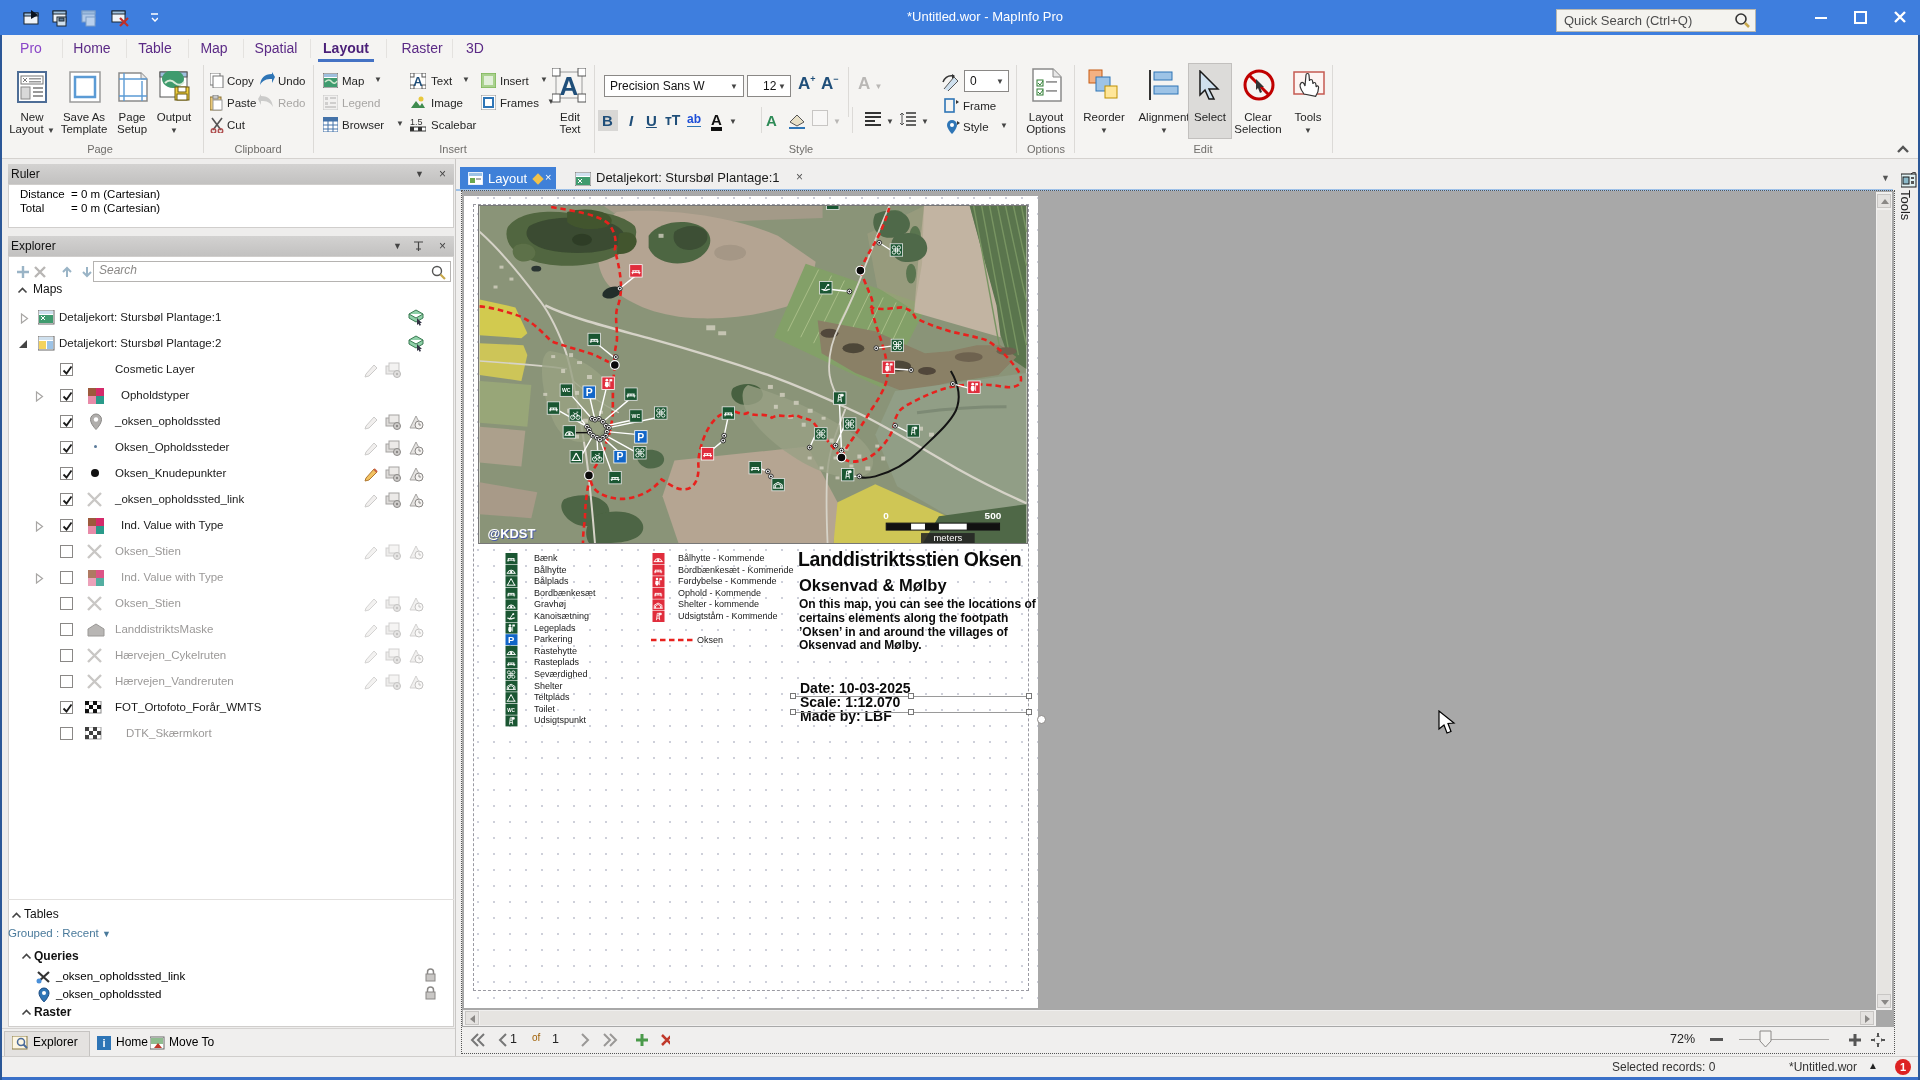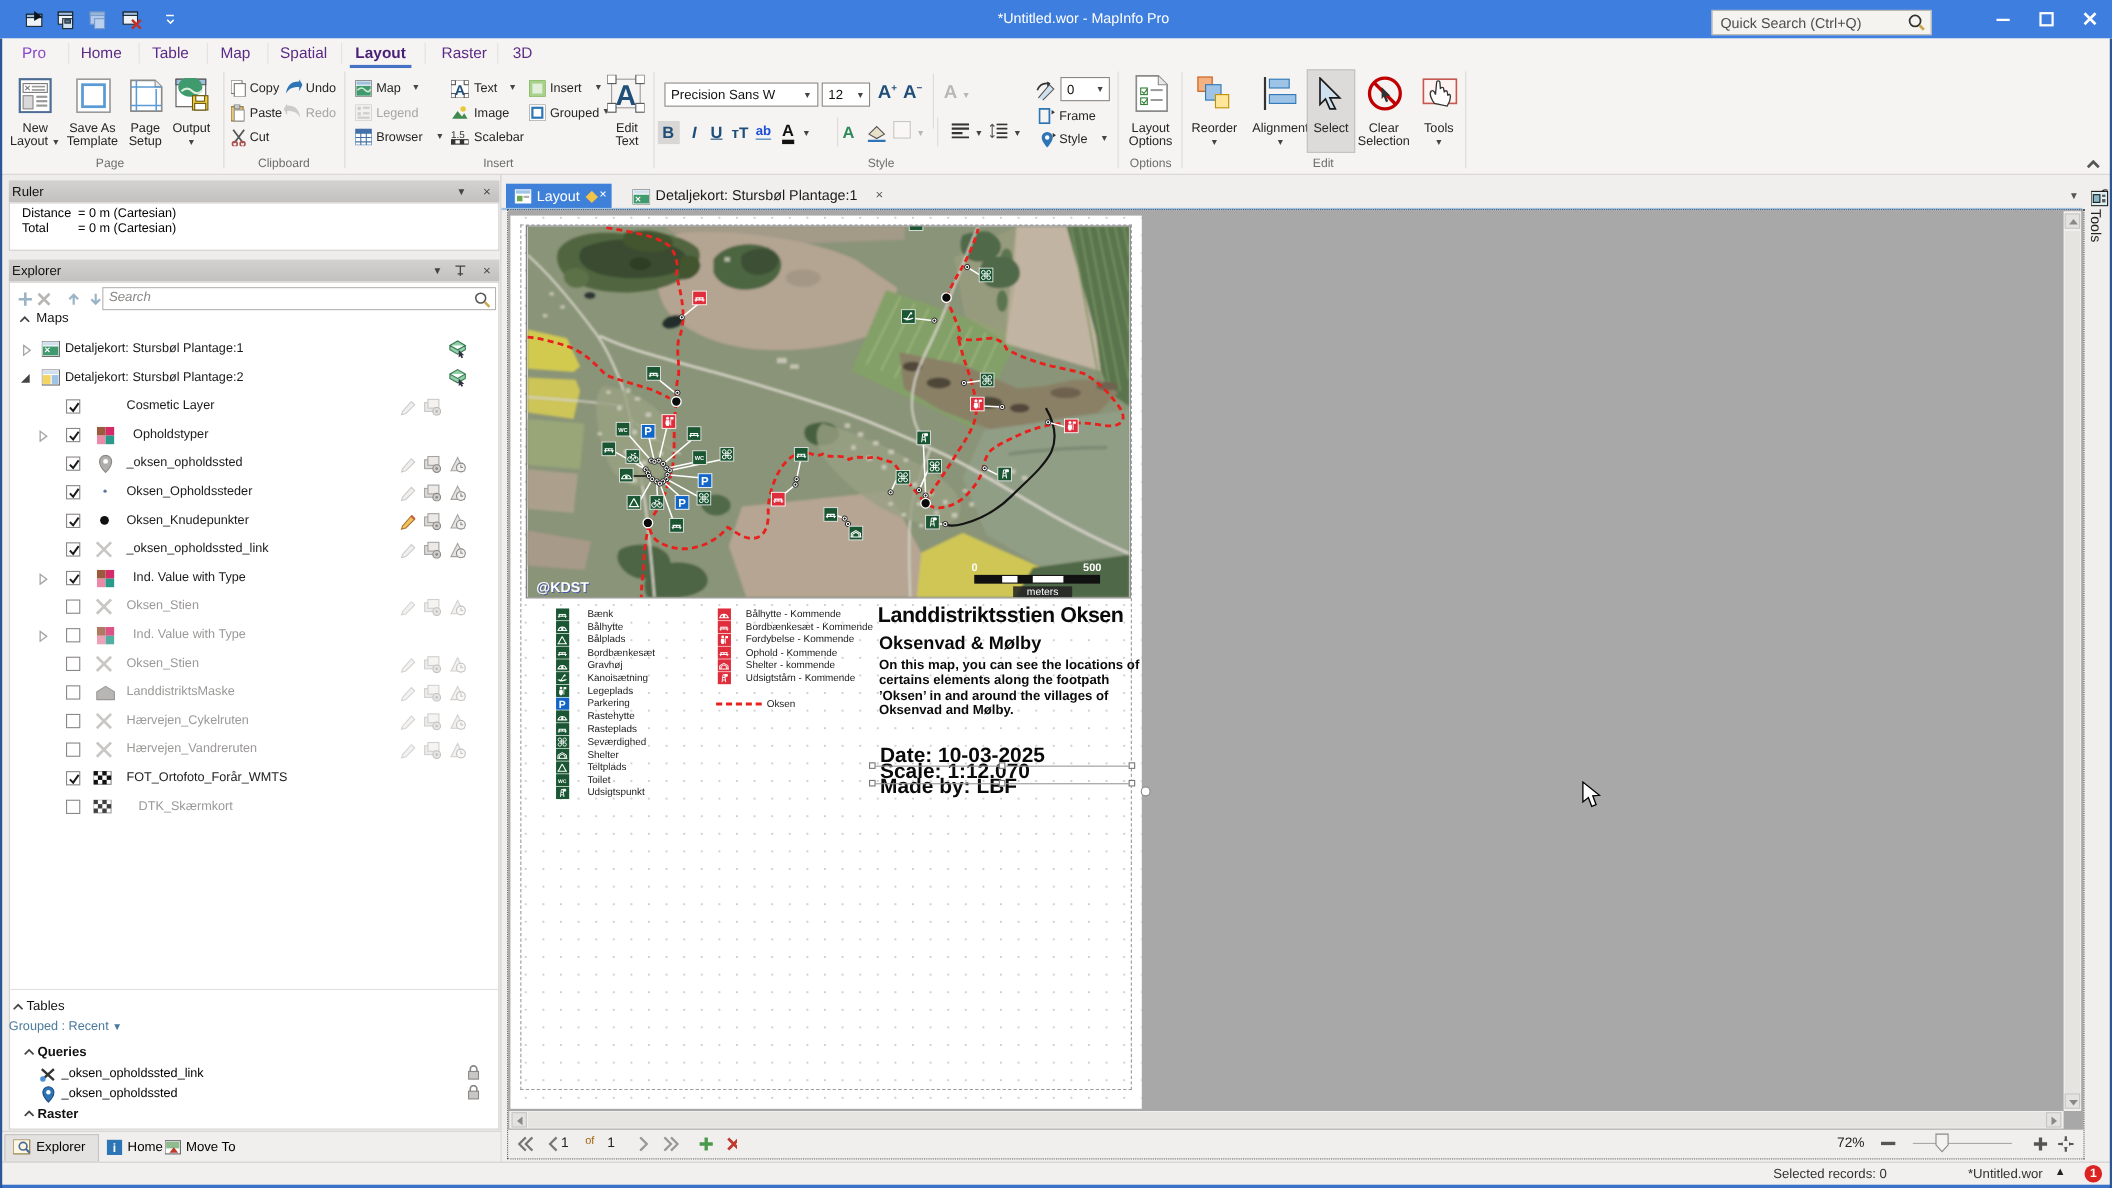--- a/index.html
+++ b/index.html
@@ -221,34 +221,34 @@
  <svg class="abs" style="left:481px;top:11px" width="15" height="15">
         <rect x="0" y="0" width="15" height="15" fill="#a9d18e" stroke="#70ad47"></rect>
         <rect x="3" y="3" width="9" height="9" fill="#e2efda"></rect>
       </svg>
  <div class="sbtn" style="left:500px;top:8px">Insert</div>
       <div class="abs dd" style="left:540px;top:13px">▼</div>
  <svg class="abs" style="left:481px;top:33px" width="15" height="15">
         <rect x="0" y="0" width="15" height="15" fill="#fff" stroke="#888"></rect>
         <rect x="3" y="3" width="9" height="9" fill="#fff" stroke="#2e75b6" stroke-width="2"></rect>
       </svg>
- <div class="sbtn" style="left:500px;top:30px">Grouped</div>
+ <div class="sbtn" style="left:500px;top:30px">Frames</div>
       <div class="abs dd" style="left:547px;top:35px">▼</div>
  <svg class="abs" style="left:552px;top:6px" width="34" height="36">
         <rect x="4" y="4" width="26" height="26" fill="none" stroke="#9a9a9a"></rect>
         <rect x="0" y="0" width="8" height="8" fill="#fff" stroke="#555"></rect>
         <rect x="26" y="0" width="8" height="8" fill="#fff" stroke="#555"></rect>
         <rect x="0" y="26" width="8" height="8" fill="#fff" stroke="#555"></rect>
         <rect x="26" y="26" width="8" height="8" fill="#fff" stroke="#555"></rect>
         <text x="17" y="27" font-size="26" font-weight="bold" fill="#1f4e79" text-anchor="middle" font-family="Liberation Serif">A</text>
       </svg>
  <div class="bigbtn" style="left:542px;top:49px;width:56px">Edit<br>Text</div>
 
  <div class="abs" style="left:604px;top:13px;width:140px;height:22px;background:#fff;border:1px solid #8a8886;font-size:12px;line-height:20px;padding-left:5px;color:#111">Precision Sans W<span class="abs dd" style="right:5px;top:1px">▼</span></div>
- <div class="abs" style="left:747px;top:13px;width:44px;height:22px;background:#fff;border:1px solid #8a8886;font-size:12px;line-height:20px;padding-left:5px;color:#111">12<span class="abs dd" style="right:4px;top:1px">▼</span></div>
+ <div class="abs" style="left:747px;top:13px;width:44px;height:22px;background:#fff;border:1px solid #8a8886;font-size:12px;line-height:20px;padding-left:15px;color:#111">12<span class="abs dd" style="right:4px;top:1px">▼</span></div>
  <div class="abs" style="left:798px;top:12px;font-size:17px;font-weight:bold;color:#1f4e79">A<sup style="font-size:9px">+</sup></div>
  <div class="abs" style="left:821px;top:12px;font-size:17px;font-weight:bold;color:#1f4e79">A<sup style="font-size:9px">−</sup></div>
  <div class="abs" style="left:848px;top:5px;width:1px;height:50px;background:#dcdad7"></div>
  <div class="abs" style="left:858px;top:12px;font-size:17px;font-weight:bold;color:#b9b7b5">A <span class="dd" style="color:#b9b7b5">▼</span></div>
  <div class="abs" style="left:598px;top:48px;width:20px;height:21px;background:#d8d7d5"></div>
  <div class="abs" style="left:602px;top:50px;font-size:15px;font-weight:bold;color:#1f4e79">B</div>
  <div class="abs" style="left:629px;top:50px;font-size:15px;font-style:italic;font-weight:bold;color:#1f4e79">I</div>
  <div class="abs" style="left:646px;top:50px;font-size:15px;font-weight:bold;color:#1f4e79;text-decoration:underline">U</div>
  <div class="abs" style="left:665px;top:50px;font-size:14px;font-weight:bold;color:#1f4e79">ᴛT</div>
  <div class="abs" style="left:687px;top:50px;font-size:12px;font-weight:bold;color:#1d4ed8;border-bottom:1.5px solid #2e75b6">ab</div>
@@ -1326,21 +1326,21 @@
    </g>
   </svg>
   <div class="lgt" style="left:214px;top:357px;line-height:11.6px">Bålhytte - Kommende<br>Bordbænkesæt - Kommende<br>Fordybelse - Kommende<br>Ophold - Kommende<br>Shelter - kommende<br>Udsigtstårn - Kommende</div>
   <svg class="abs" style="left:186px;top:440px" width="46" height="8">
           <line x1="1" y1="4" x2="45" y2="4" stroke="#e8211d" stroke-width="2.6" stroke-dasharray="5.5,3.5"></line>
         </svg>
   <div class="lgt" style="left:233px;top:439px">Oksen</div>
   <div class="abs" style="left:334px;top:352px;font-size:19.5px;font-weight:bold;color:#0a0a0a;letter-spacing:-0.4px;white-space:nowrap">Landdistriktsstien Oksen</div>
   <div class="abs" style="left:335px;top:380px;font-size:16.5px;font-weight:bold;color:#0a0a0a">Oksenvad &amp; Mølby</div>
   <div class="abs" style="left:335px;top:402px;width:246px;font-size:12px;font-weight:bold;color:#0a0a0a;line-height:13.8px">On this map, you can see the locations of certains elements along the footpath ’Oksen’ in and around the villages of Oksenvad and Mølby.</div>
-  <div class="abs" style="left:336px;top:485px;font-size:19px;font-weight:bold;color:#0a0a0a;line-height:14.2px">Date: 10-03-2025<br>Scale: 1:12.070<br>Made by: LBF</div>
+  <div class="abs" style="left:336px;top:485px;font-size:14px;font-weight:bold;color:#0a0a0a;line-height:14.2px">Date: 10-03-2025<br>Scale: 1:12.070<br>Made by: LBF</div>
   <div class="abs" style="left:330px;top:500px;width:238px;height:1px;background:#9a9a9a"></div>
   <div class="abs" style="left:330px;top:516px;width:238px;height:1px;background:#9a9a9a"></div>
   <div class="hdl" style="left:326px;top:497px"></div>
         <div class="hdl" style="left:444px;top:497px"></div>
         <div class="hdl" style="left:562px;top:497px"></div>
   <div class="hdl" style="left:326px;top:513px"></div>
         <div class="hdl" style="left:444px;top:513px"></div>
         <div class="hdl" style="left:562px;top:513px"></div>
  </div>
  <div class="abs" style="left:575px;top:524px;width:9px;height:9px;border-radius:50%;background:#fff;border:1px solid #8a8886"></div>

